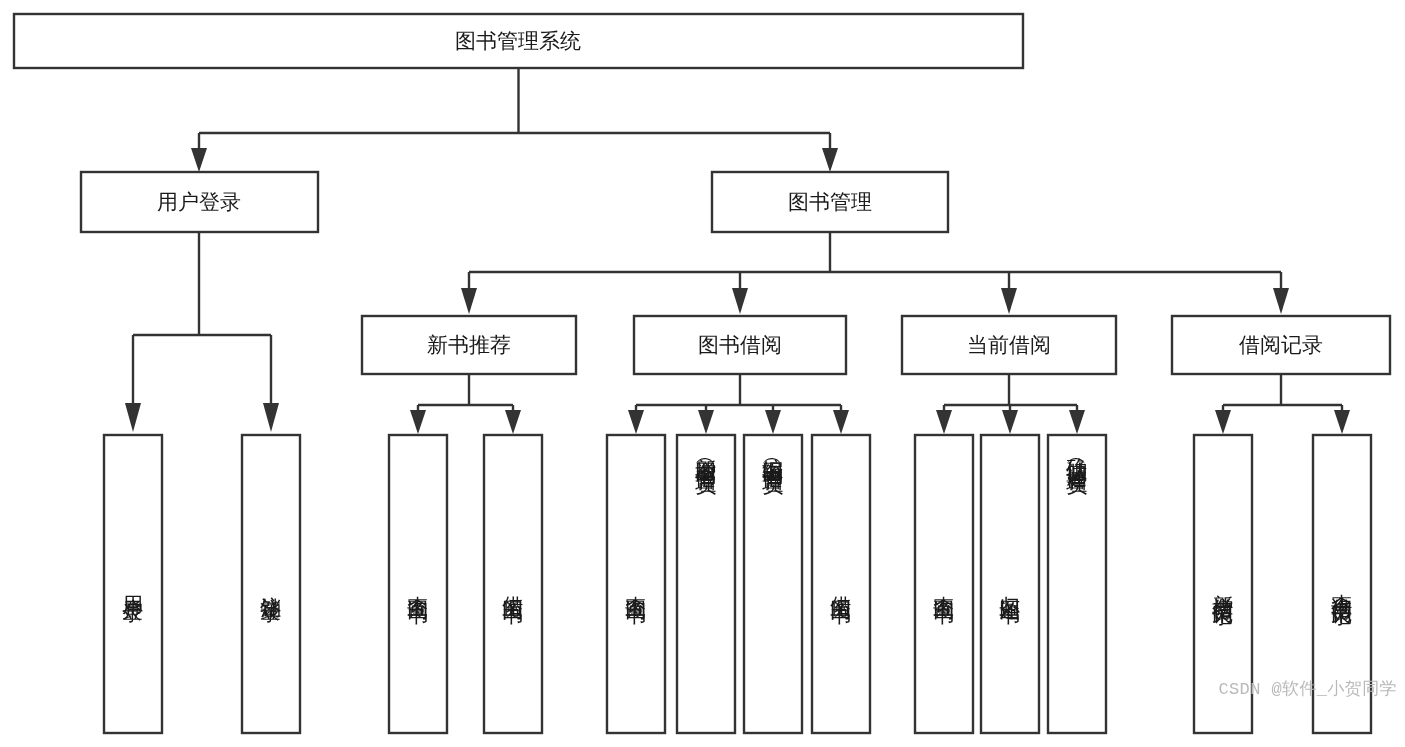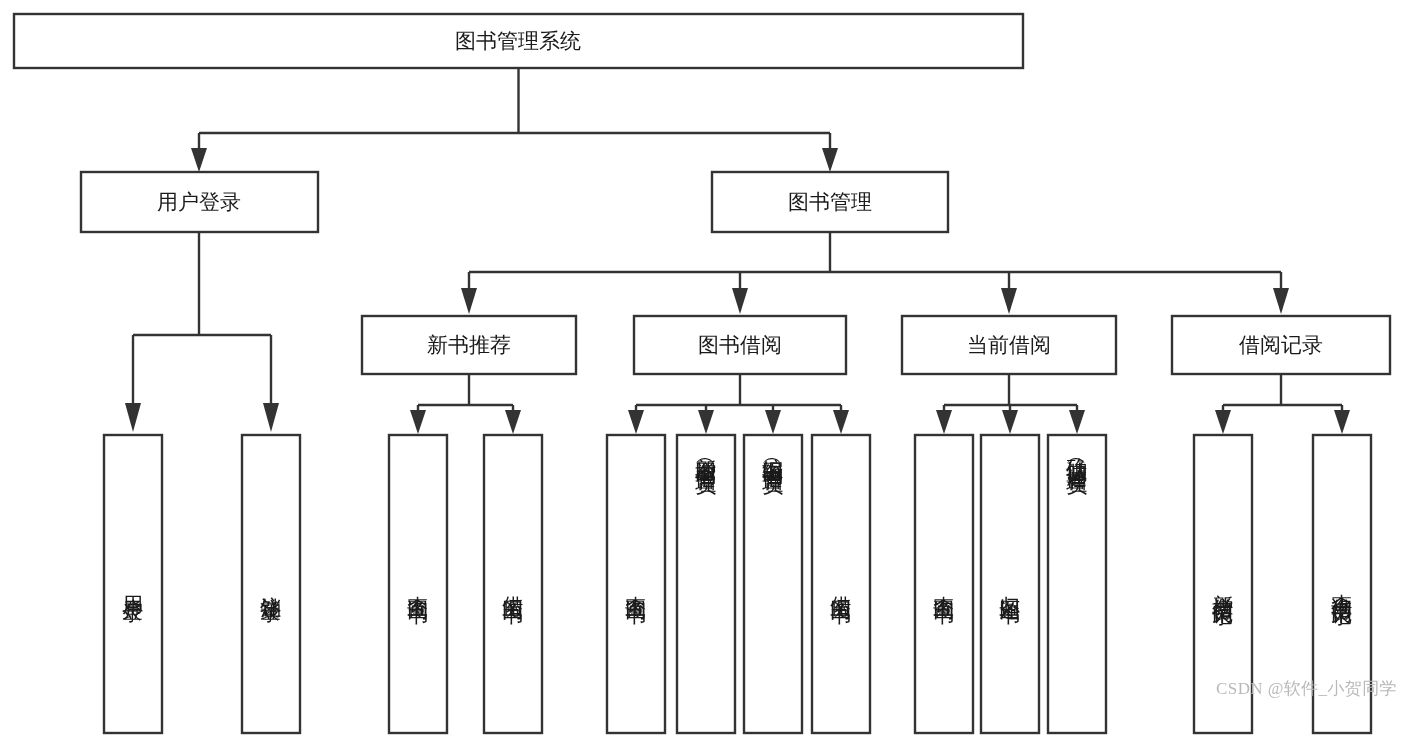--- a/index.html
+++ b/index.html
@@ -63,21 +63,21 @@
     font-size: 21px;
     line-height: 1.32;
     letter-spacing: 2.5px;
     color: #1a1a1a;
     white-space: nowrap;
   }
   .watermark {
     position: absolute;
     right: 8px;
     bottom: 4px;
-    font-family: Liberation Serif, serif;
+    font-family: Liberation Mono, monospace;
     font-size: 17px;
     color: #b9b9b9;
     letter-spacing: 0.4px;
     white-space: nowrap;
     pointer-events: none;
   }
 </style>
 </head>
 <body>
 

